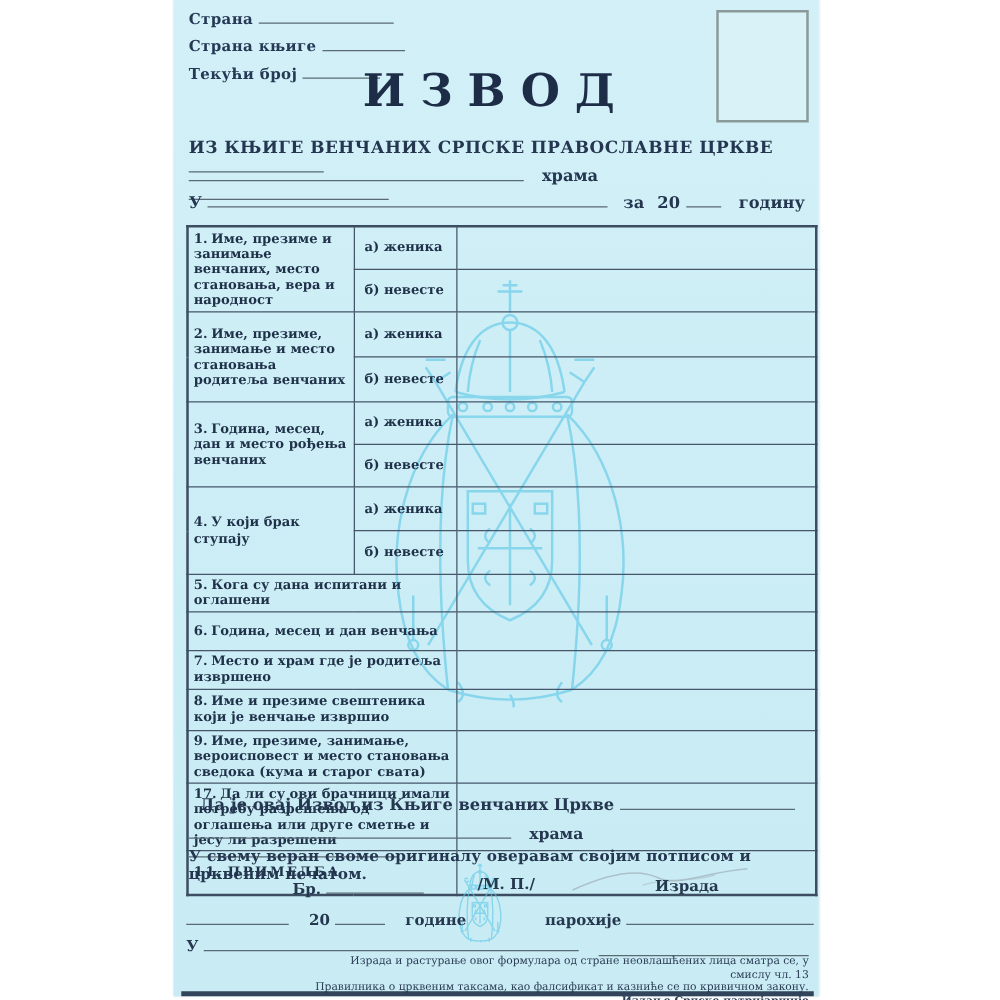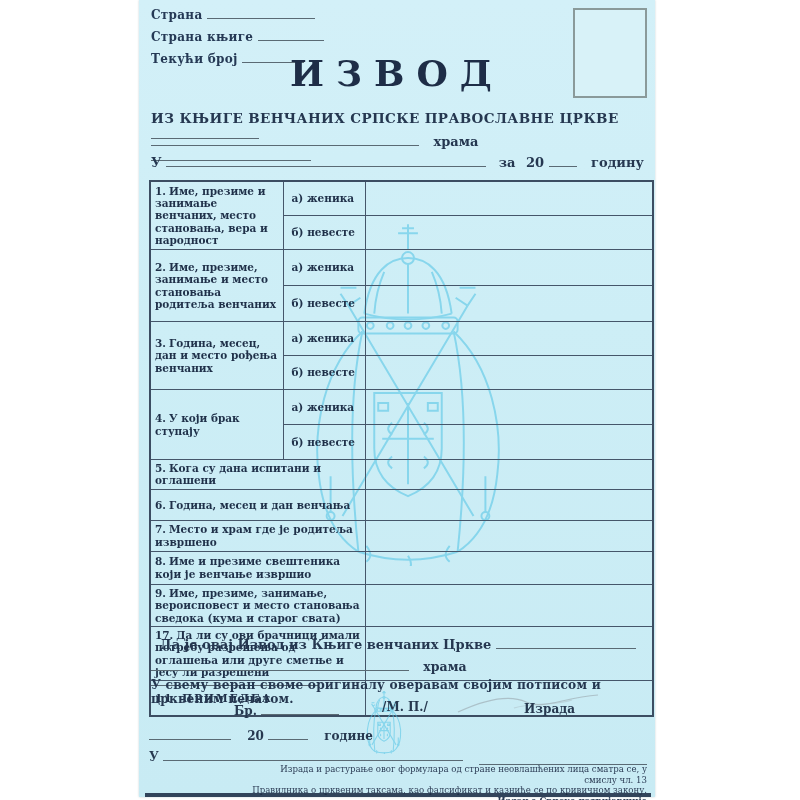--- a/index.html
+++ b/index.html
@@ -270,20 +270,24 @@
   <div class="abs sig" style="left:10px;top:729px;">
     <span class="line" style="width:82px;"></span>
     <span style="margin-left:12px;">20</span>
     <span class="line" style="width:40px;"></span>
     <span style="margin-left:12px;">године</span>
   </div>
   <div class="abs sig" style="left:243px;top:700px;">
     <span>/М. П./</span>
   </div>
   <div class="abs sig" style="left:385px;top:702px;">Израда</div>
+  <div class="abs sig" style="left:297px;top:729px;">
+    <span>парохије</span>
+    <span class="line" style="width:150px;"></span>
+  </div>
   <div class="abs sig" style="left:10px;top:750px;">
     <span>У</span>
     <span class="line" style="width:300px;"></span>
   </div>
   <div class="abs" style="left:340px;top:750px;">
     <span class="line" style="width:168px;"></span>
   </div>
 
   <div class="footer">
     <div>Израда и растурање овог формулара од стране неовлашћених лица сматра се, у смислу чл. 13</div>

